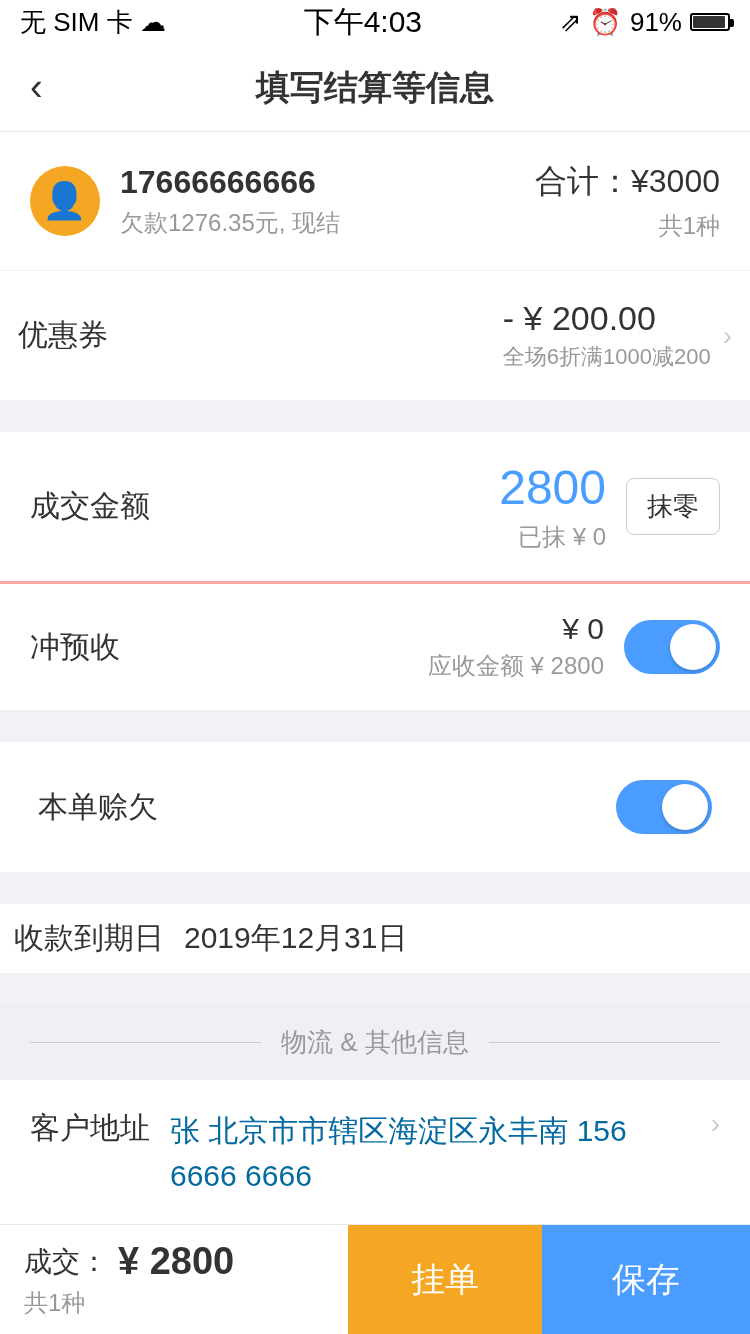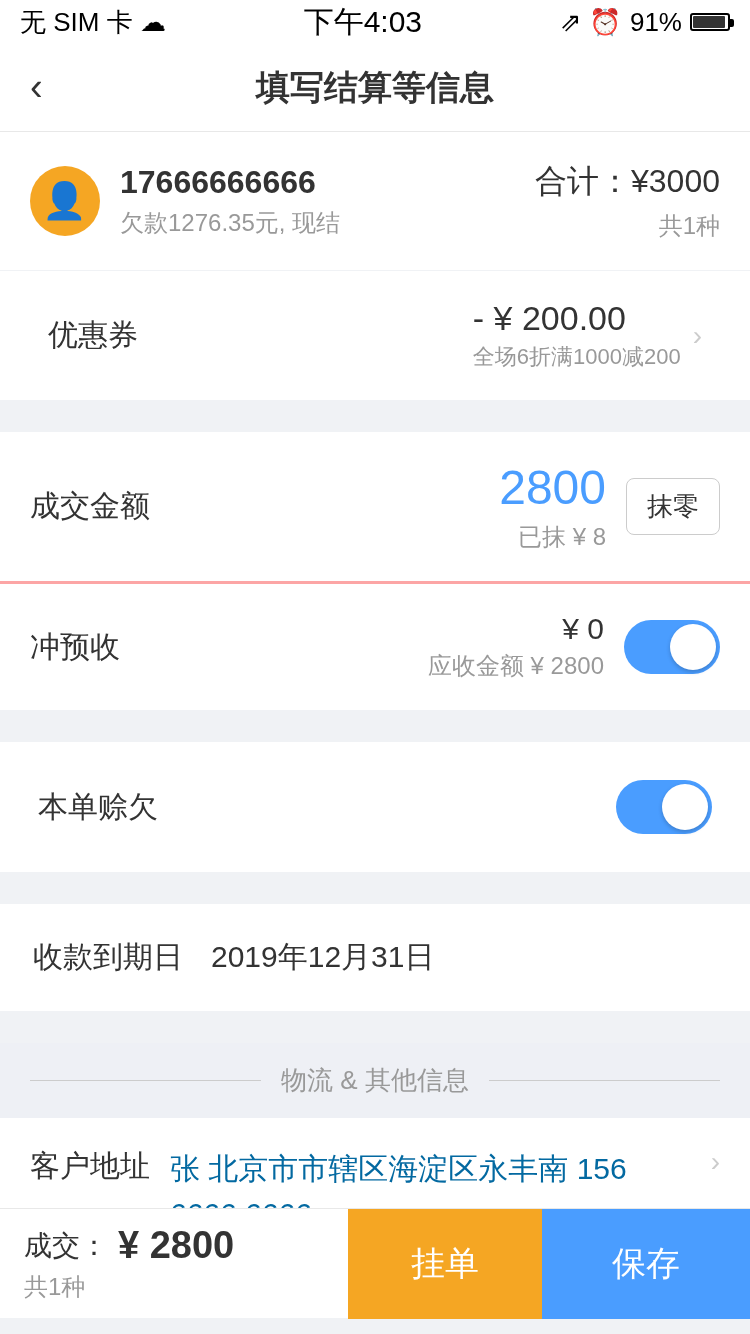--- a/index.html
+++ b/index.html
@@ -89,21 +89,21 @@
     }
     .customer-info .phone { font-size: 32px; font-weight: 600; color: #333; }
     .customer-info .sub { font-size: 24px; color: #999; margin-top: 6px; }
     .customer-right { text-align: right; }
     .customer-right .total-amount { font-size: 32px; color: #333; }
     .customer-right .total-count { font-size: 24px; color: #999; margin-top: 6px; }
 
     
     .coupon-row {
       background: #fff;
-      padding: 28px 48px;
+      padding: 28px 18px;
       display: flex;
       align-items: center;
       justify-content: space-between;
       margin-bottom: 16px;
     }
     .coupon-label { font-size: 30px; color: #333; }
     .coupon-right { display: flex; align-items: center; gap: 12px; }
     .coupon-discount { font-size: 34px; color: #333; }
     .coupon-desc { font-size: 22px; color: #999; text-align: right; margin-top: 4px; }
     .chevron-right { font-size: 28px; color: #ccc; }
@@ -166,25 +166,24 @@
       display: flex;
       align-items: center;
       justify-content: space-between;
       margin-bottom: 32px;
     }
     .debit-label { font-size: 30px; color: #333; }
 
     
     .date-section {
       background: #fff;
-      padding: 33px;
+      padding: 14px;
       display: flex;
       align-items: center;
       margin-bottom: 16px;
-      gap: 8px;
     }
     .date-label { font-size: 30px; color: #333; }
     .date-value { font-size: 30px; color: #333; margin-left: 20px; }
 
     
     .logistics-divider {
       background: #eef0f5;
       padding: 20px 30px;
       display: flex;
       align-items: center;
@@ -212,21 +211,21 @@
 
     
     .empty-area {
       background: #f0f2f5;
       height: 200px;
     }
 
     
     .bottom-bar {
       position: fixed;
-      bottom: 16px;
+      bottom: 0;
       width: 750px;
       height: 110px;
       background: #fff;
       display: flex;
       align-items: center;
       border-top: 1px solid #e8e8e8;
     }
     .bottom-summary {
       flex: 1;
       padding: 0 24px;
@@ -308,21 +307,21 @@
 
   <div class="section-divider"></div>
 
   <div class="transaction-section">
 
     <div class="transaction-row">
       <div class="row-label">成交金额</div>
       <div class="row-right">
         <div>
           <div class="amount-blue">2800</div>
-          <div class="already-offset">已抹  ¥ 8</div>
+          <div class="already-offset">已抹  ¥ 0</div>
         </div>
         <button class="round-btn">抹零</button>
       </div>
     </div>
 
     <div class="transaction-row">
       <div class="row-label">冲预收</div>
       <div class="row-right">
         <div>
           <div class="prepay-amount">¥ 0</div>

